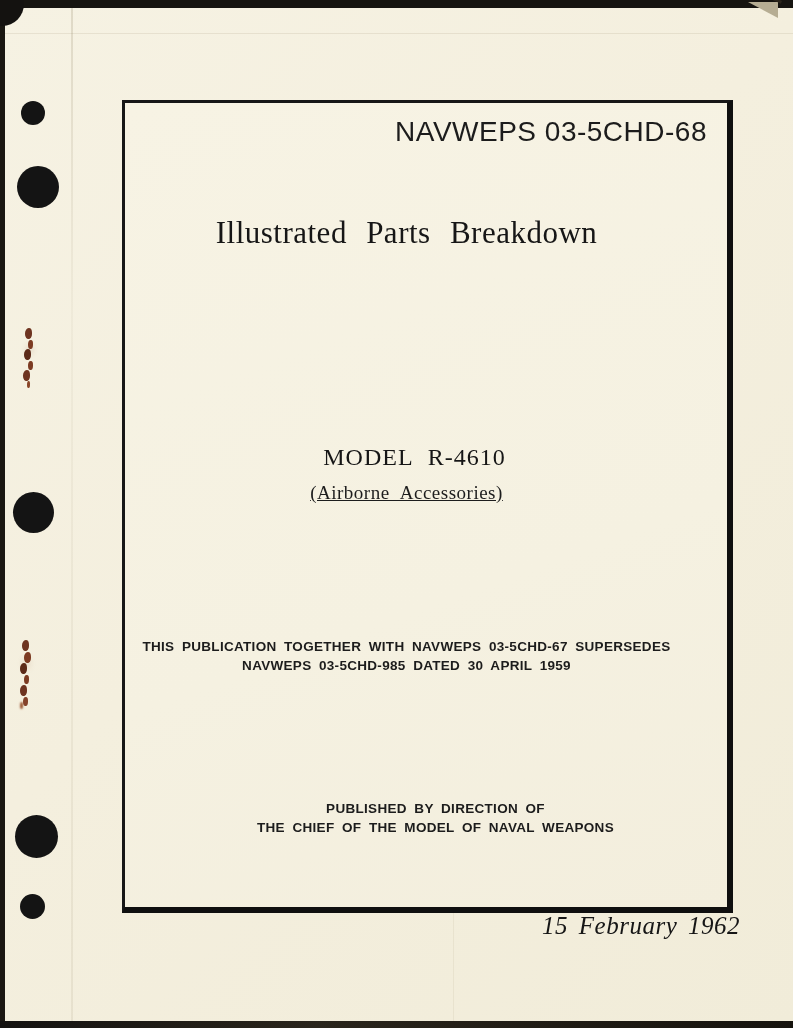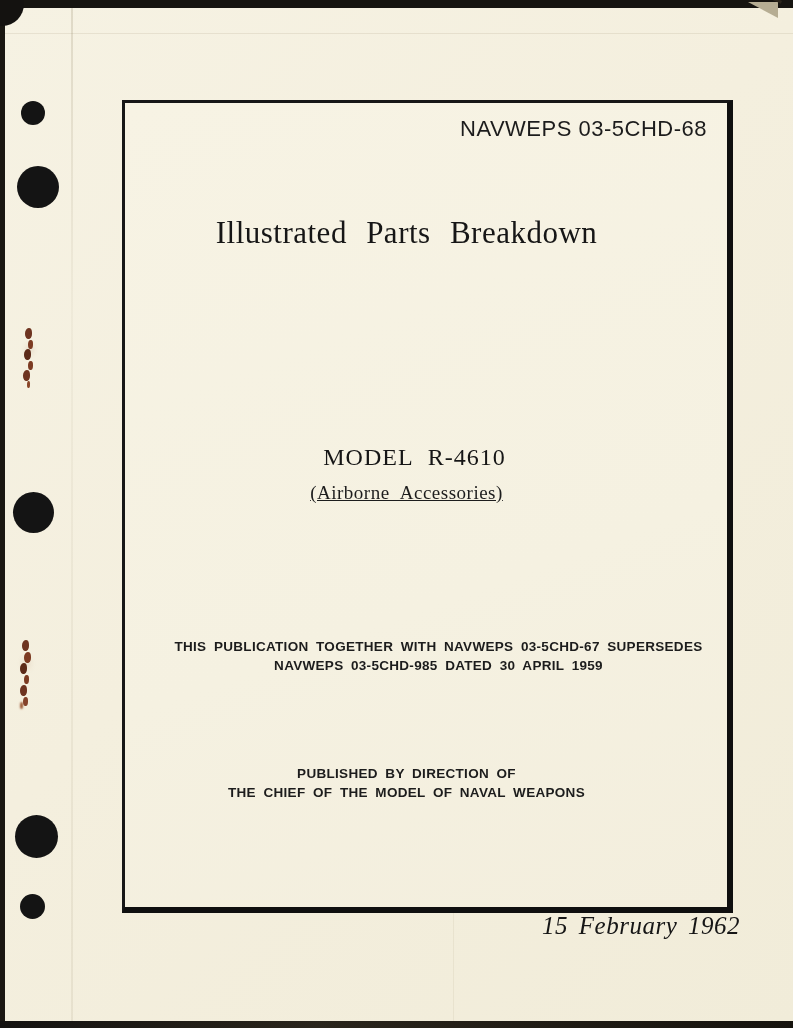--- a/index.html
+++ b/index.html
@@ -69,43 +69,43 @@
     border-left: 3px solid #171717;
     border-right: 6px solid #0f0f0f;
     border-bottom: 6px solid #0f0f0f;
     background: linear-gradient(160deg, #f7f3e4 0%, #f5f1e1 60%, #f3eedd 100%);
     box-sizing: border-box;
   }
 
   .doc-number {
     position:absolute; right:86px; top:116px;
     font-family:"Liberation Sans", sans-serif;
-    font-size:22px; font-weight:400; letter-spacing:0.5px;
+    font-size:28px; font-weight:400; letter-spacing:0.5px;
     color:#1c1c1c;
   }
   .centered { position:absolute; left:122px; width:569px; text-align:center; }
   .doc-subtitle {
     top:215px; font-size:31px; word-spacing:11px; letter-spacing:0.5px; color:#161616;
   }
   .doc-title {
     top:389px; font-size:33px; font-weight:400; word-spacing:16px; letter-spacing:1.5px; color:#141414;
   }
   .doc-model {
     top:444px; font-size:24px; word-spacing:8px; letter-spacing:1px; color:#161616;margin-left:8px;
   }
   .doc-mfr {
     top:482px; font-size:19px; word-spacing:6px; letter-spacing:0.5px; color:#1d1d1d;text-decoration:underline;
   }
   .note {
     font-family:"Liberation Sans", sans-serif;
     font-size:13.5px; font-weight:700; letter-spacing:0.3px; word-spacing:3.5px;
     line-height:19px; color:#1c1c1c;
   }
-  .supersede-note { top:637px;margin-left:32px; }
-  .publisher-note { top:764px; }
+  .supersede-note { top:637px; }
+  .publisher-note { top:799px;padding-left:29px; }
   .pub-date {
     position:absolute; right:53px; top:912px;
     font-size:25px; font-style:italic; letter-spacing:0.5px; word-spacing:4px; color:#161616;font-family:Liberation Serif, serif;
   }
 </style>
 </head>
 <body>
 
 <div class="page">
 

